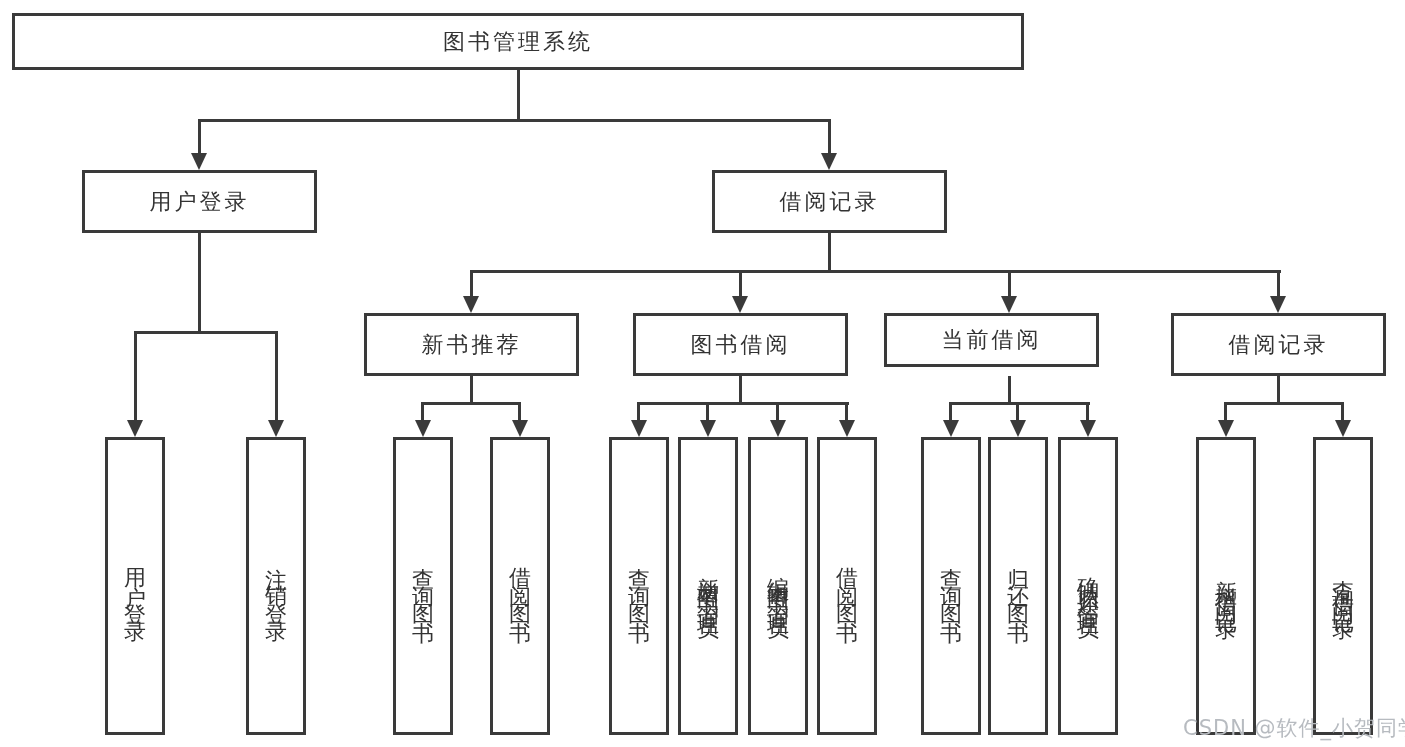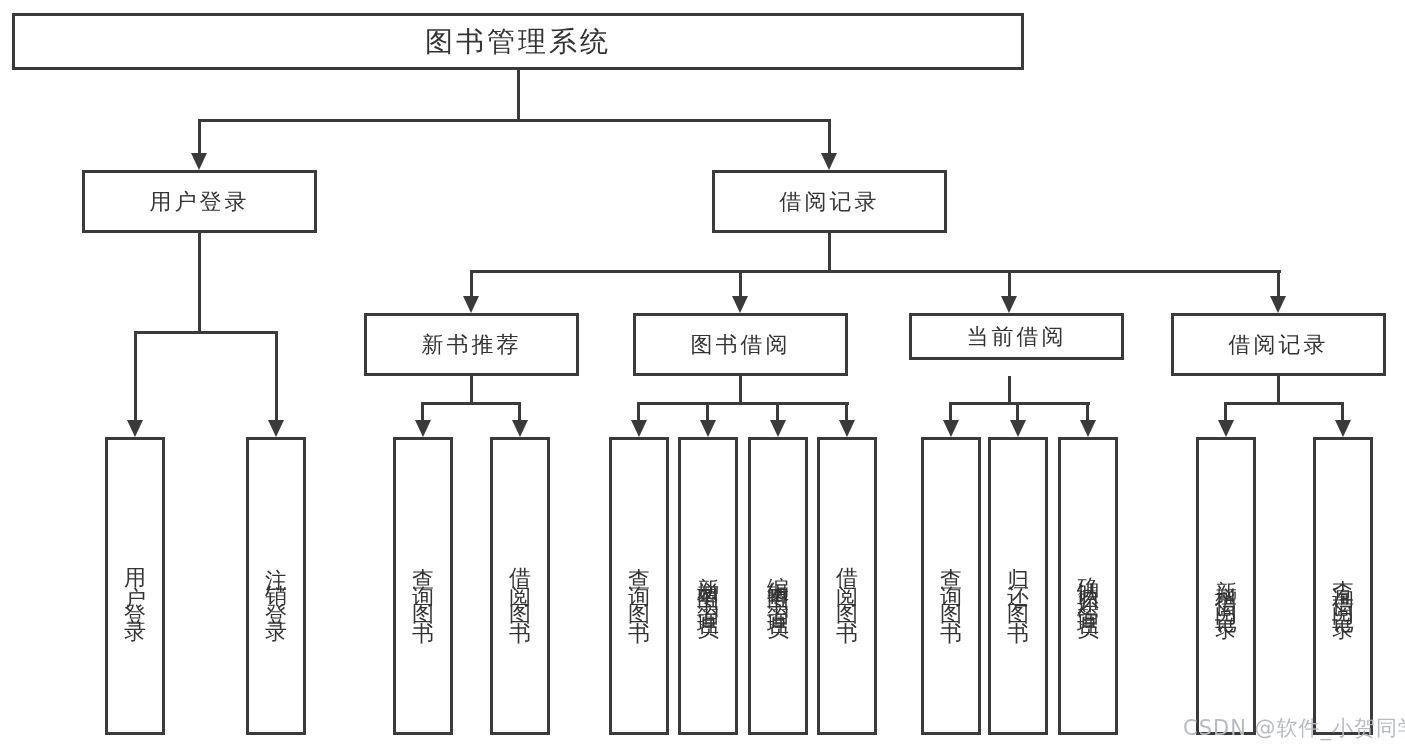--- a/index.html
+++ b/index.html
@@ -13,21 +13,21 @@
   body{font-family:"DejaVu Sans","Liberation Sans",sans-serif;}
   #stage{
     position:relative;width:1405px;height:747px;background:var(--bg);overflow:hidden;
   }
   .box{
     position:absolute;border:3px solid var(--line);background:var(--bg);
     display:flex;align-items:center;justify-content:center;
     color:var(--text);
   }
   .box.h span{font-size:22px;letter-spacing:3px;white-space:nowrap;}
-  .box.root span{font-size:28px;}
+  .box.root span{font-size:22px;}
   .box.v span{
     writing-mode:vertical-rl;text-orientation:mixed;
     font-size:22px;line-height:1;white-space:nowrap;
   }
   .ls-wide span{letter-spacing:18px;}
   .ls-med  span{letter-spacing:8px;}
   .ls-tight span{letter-spacing:6px;}
   .vl{position:absolute;width:3px;background:var(--line);}
   .hl{position:absolute;height:3px;background:var(--line);}
   .ah{
@@ -80,21 +80,21 @@
   <div class="ah" style="left:1001px;top:296px"></div>
   <div class="vl" style="left:1277px;top:270px;height:26px"></div>
   <div class="ah" style="left:1270px;top:296px"></div>
 
   <div class="box h" style="left:633px;top:313px;width:215px;height:63px">
     <span>图书借阅</span>
   </div>
   <div class="box h" style="left:364px;top:313px;width:215px;height:63px">
     <span>新书推荐</span>
   </div>
-  <div class="box h" style="left:909px;top:313px;width:215px;height:47px">
+  <div class="box h" style="left:884px;top:313px;width:215px;height:54px">
     <span>当前借阅</span>
   </div>
   <div class="box h" style="left:1171px;top:313px;width:215px;height:63px">
     <span>借阅记录</span>
   </div>
 
   <div class="vl" style="left:470px;top:376px;height:28px"></div>
   <div class="hl" style="left:421px;top:402px;width:100px"></div>
   <div class="vl" style="left:421px;top:402px;height:18px"></div>
   <div class="ah" style="left:415px;top:420px"></div>

